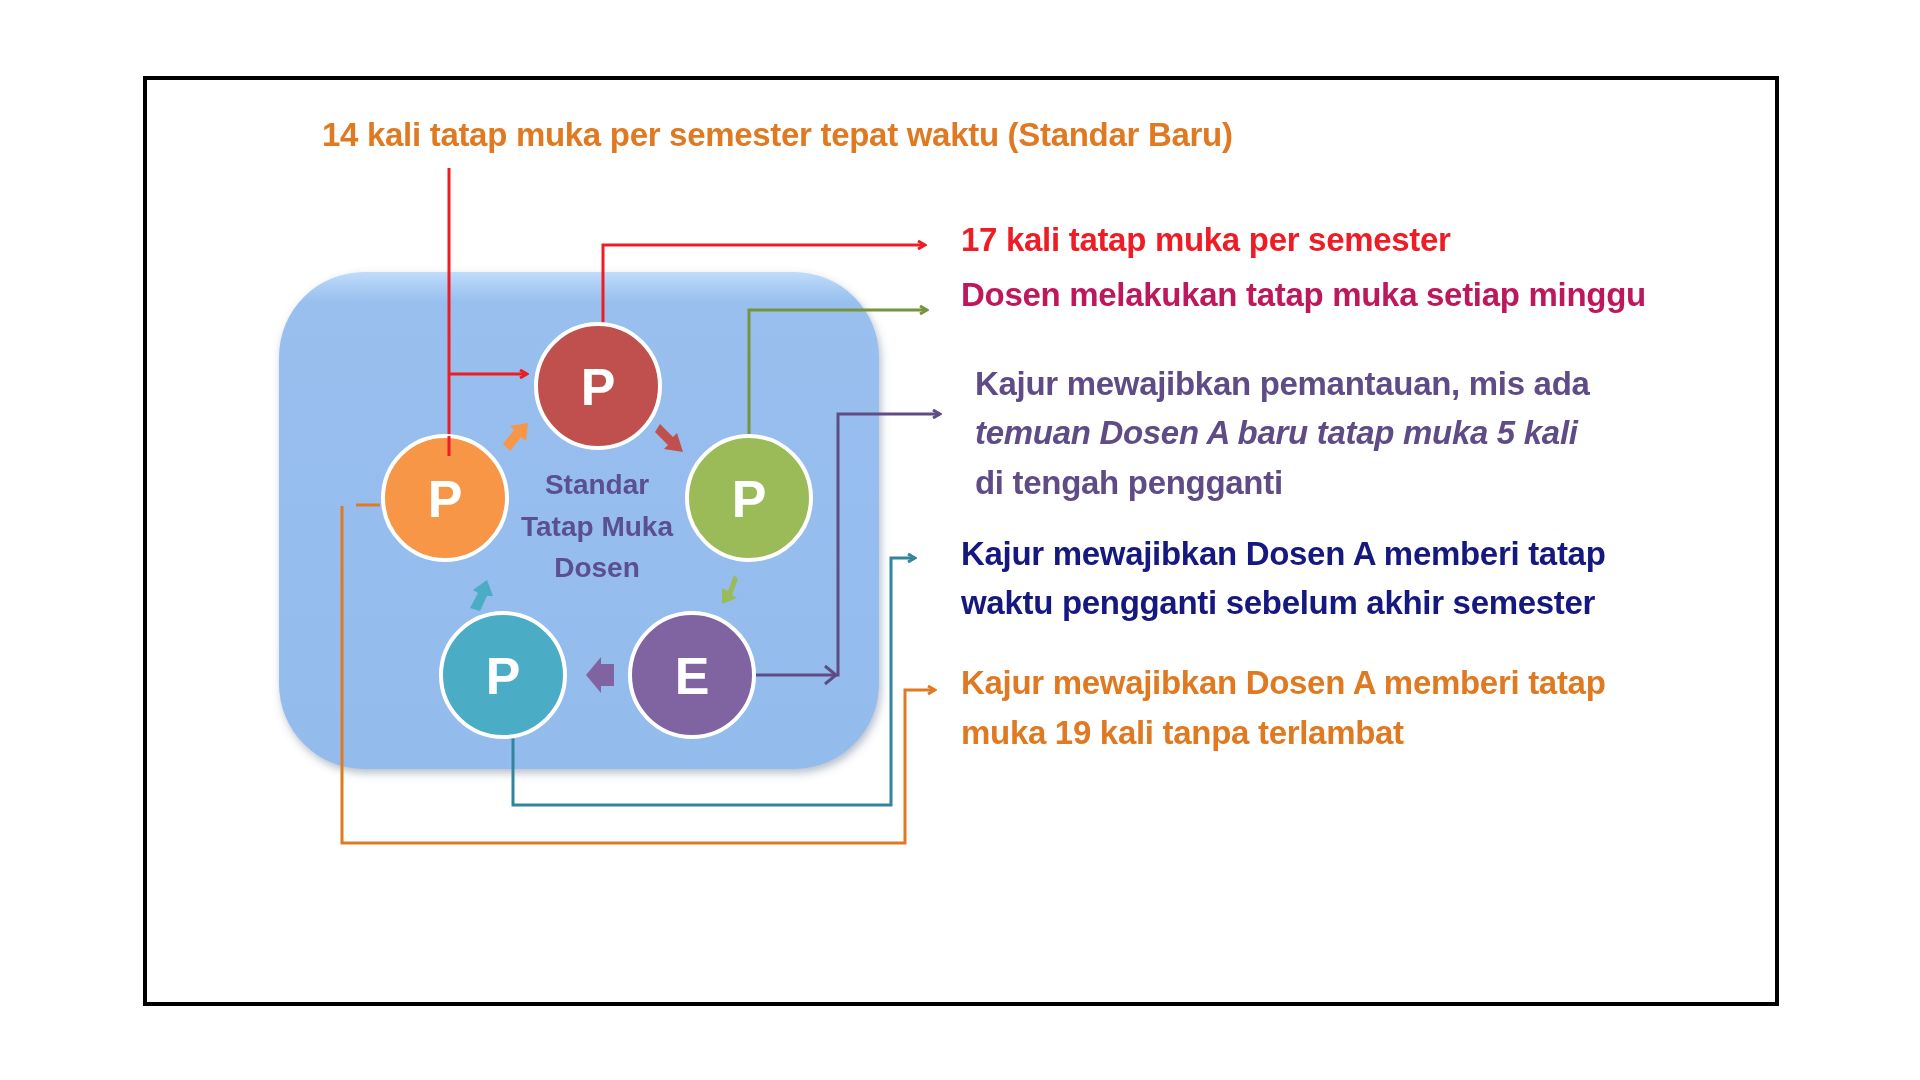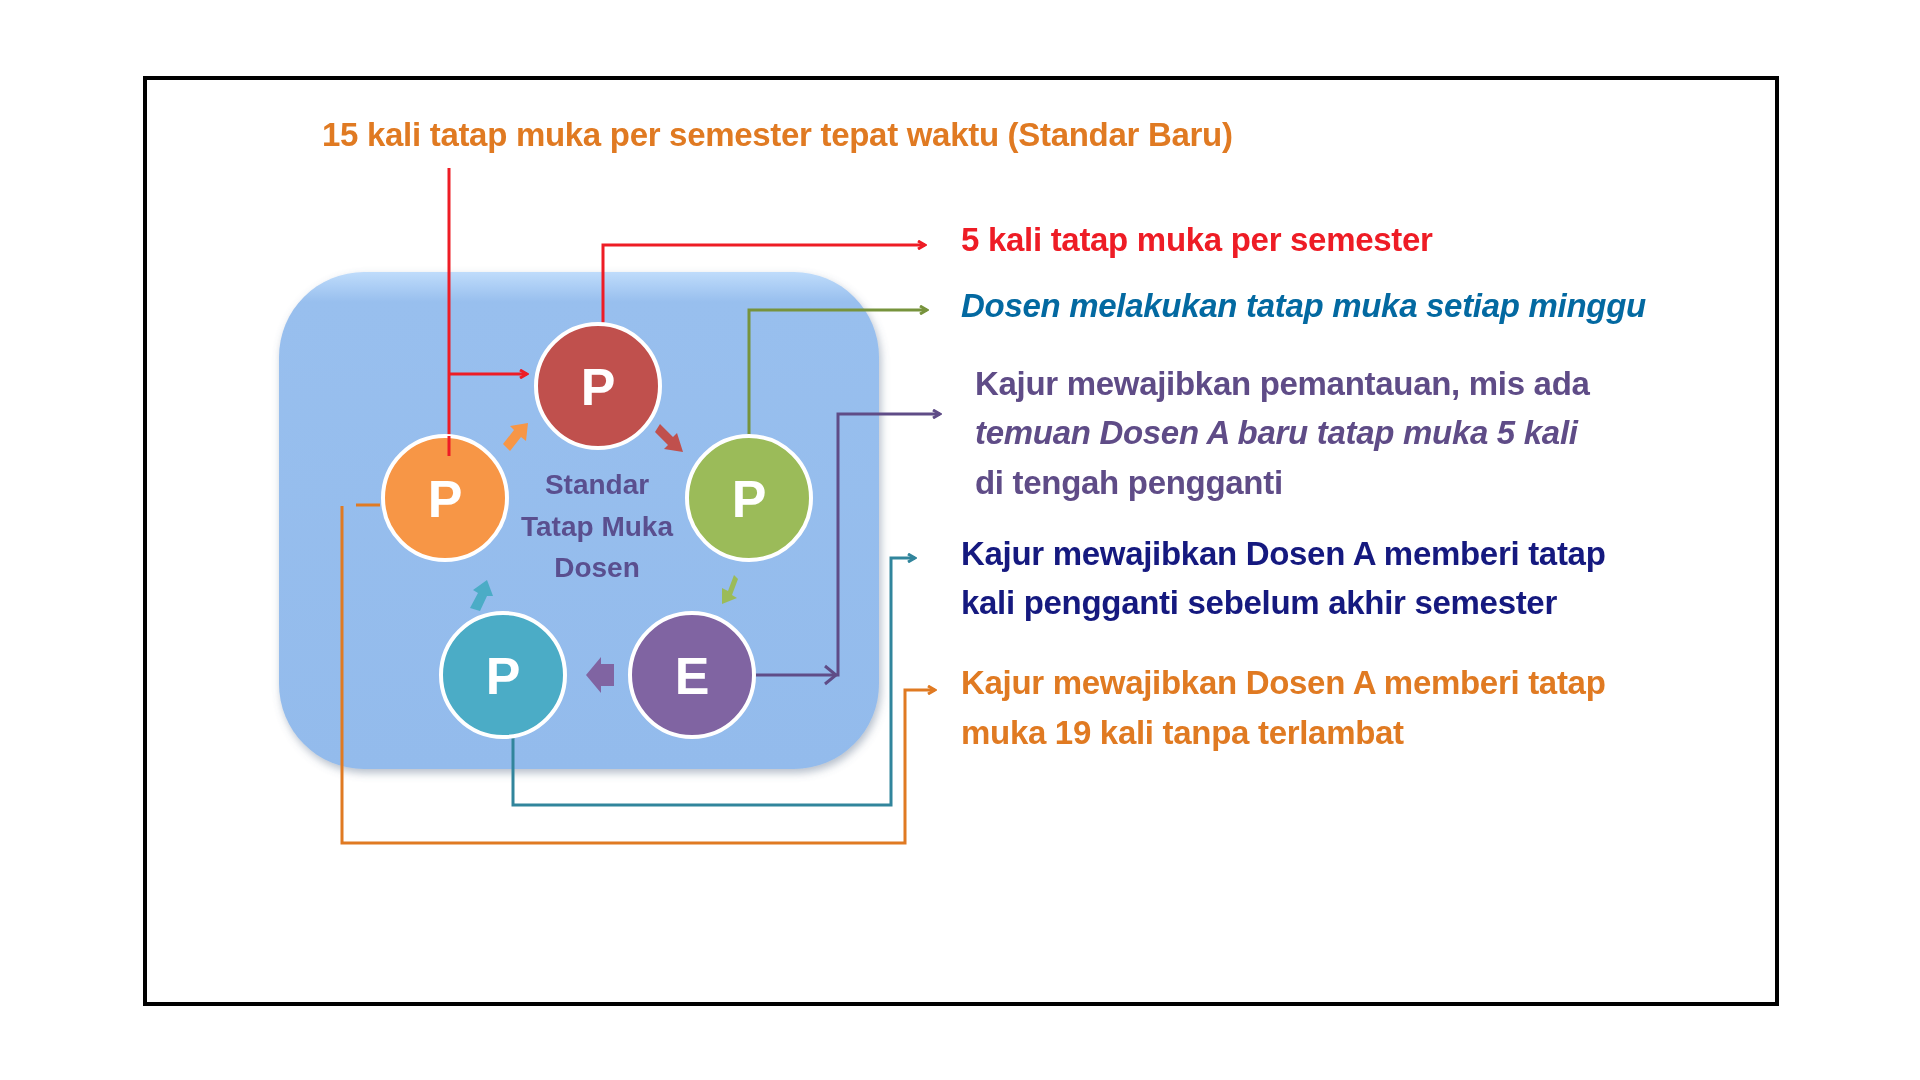--- a/index.html
+++ b/index.html
@@ -96,33 +96,33 @@
 
   <g>
     <text class="center-text" x="597" y="494" text-anchor="middle">Standar</text>
     <text class="center-text" x="597" y="536" text-anchor="middle">Tatap Muka</text>
     <text class="center-text" x="597" y="577" text-anchor="middle">Dosen</text>
   </g>
 
   <path d="M449,456 L449,436" stroke="#ee1c25" stroke-width="3" fill="none"></path>
 </svg>
 
-<div class="label" style="left:322px; top:110px; color:#e07a22;">15 kali tatap muka per semester tepat waktu (Standar Baru)</div>
+<div class="label" style="left:322px; top:110px; color:#e07a22;">14 kali tatap muka per semester tepat waktu (Standar Baru)</div>
 
-<div class="label" style="left:961px; top:215px; color:#ee1c25;">5 kali tatap muka per semester</div>
+<div class="label" style="left:961px; top:215px; color:#ee1c25;">17 kali tatap muka per semester</div>
 
-<div class="label" style="left:961px; top:281px; color:#0369a1;font-style:italic;">Dosen melakukan tatap muka setiap minggu</div>
+<div class="label" style="left:961px; top:270px; color:#be185d;">Dosen melakukan tatap muka setiap minggu</div>
 
 <div>
   <div class="label" style="left:975px; top:359px; color:#5f4c87;">Kajur mewajibkan pemantauan, mis ada</div>
   <div class="label" style="left:975px; top:408px; color:#5f4c87;font-style:italic;">temuan Dosen A baru tatap muka 5 kali</div>
   <div class="label" style="left:975px; top:458px; color:#5f4c87;">di tengah pengganti</div>
 </div>
 
 <div>
   <div class="label" style="left:961px; top:529px; color:#15197f;">Kajur mewajibkan Dosen A memberi tatap</div>
-  <div class="label" style="left:961px; top:578px; color:#15197f;">kali pengganti sebelum akhir semester</div>
+  <div class="label" style="left:961px; top:578px; color:#15197f;">waktu pengganti sebelum akhir semester</div>
 </div>
 
 <div>
   <div class="label" style="left:961px; top:658px; color:#e07a22;">Kajur mewajibkan Dosen A memberi tatap</div>
   <div class="label" style="left:961px; top:708px; color:#e07a22;">muka 19 kali tanpa terlambat</div>
 </div>
 
 </body></html>

